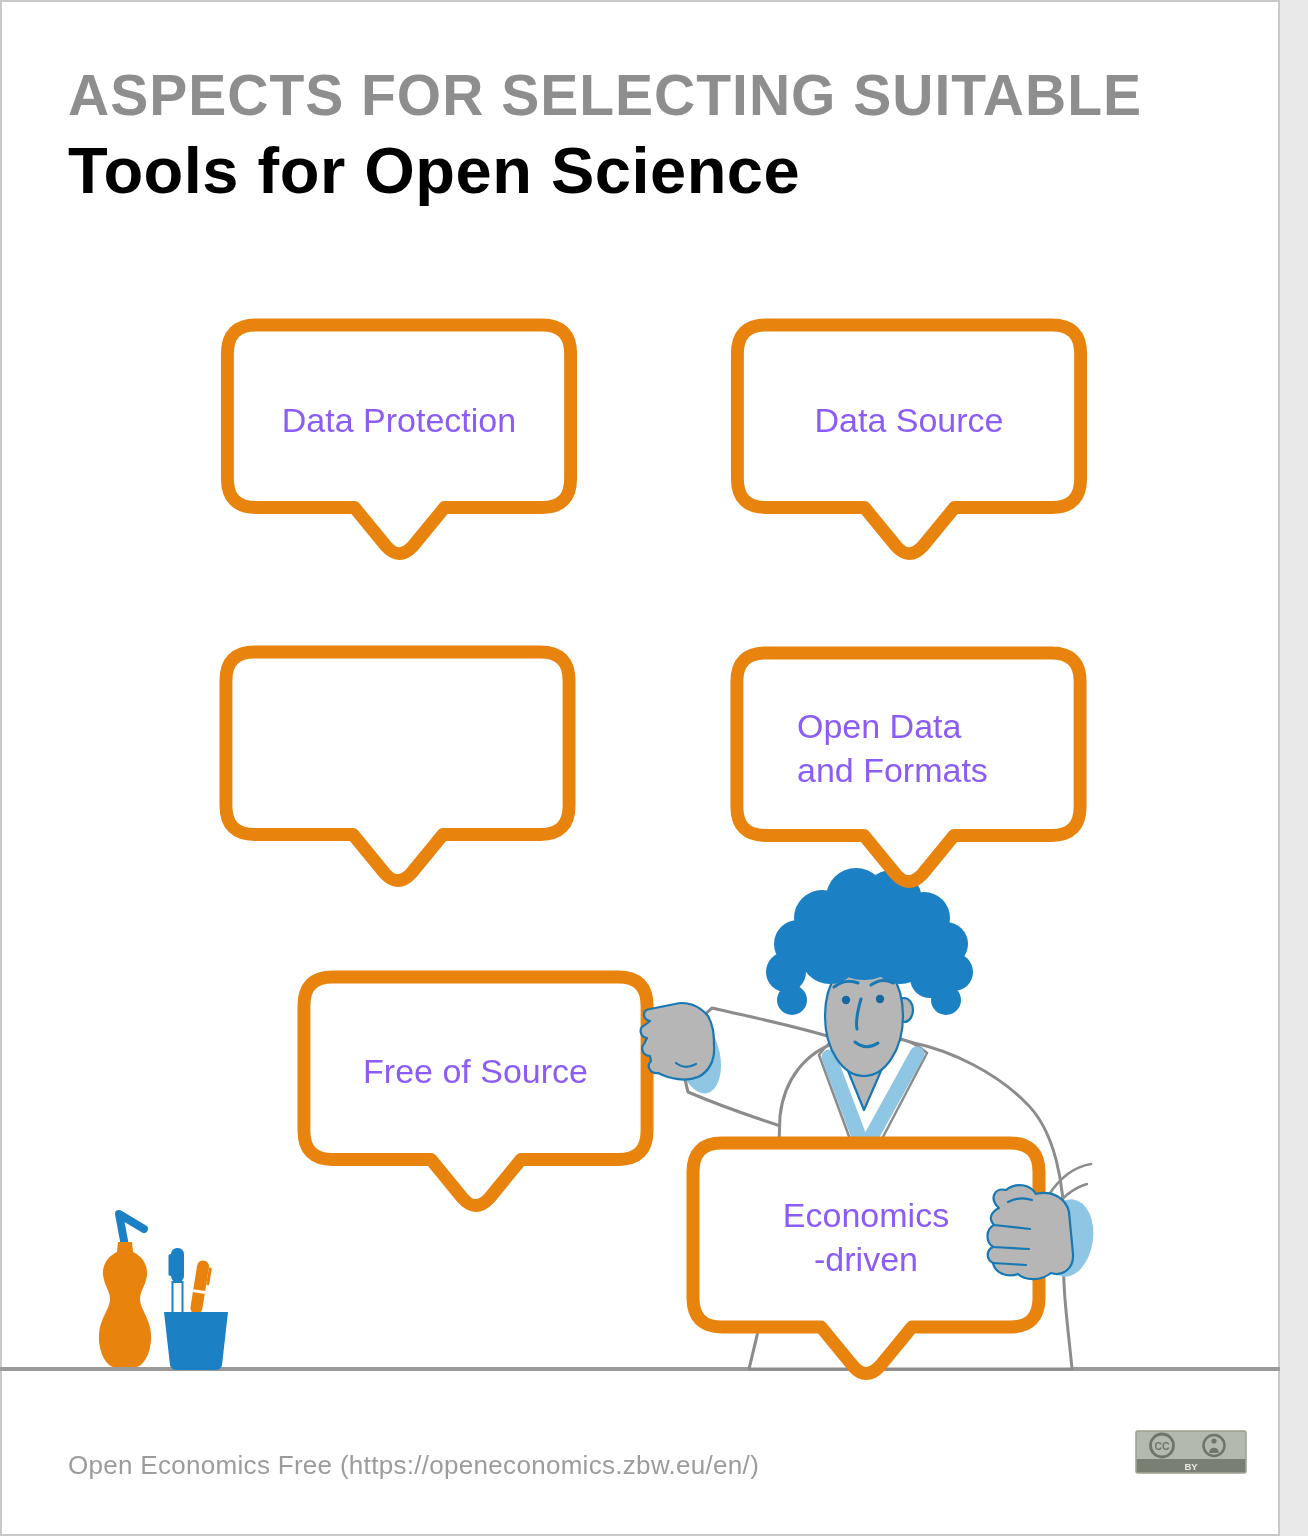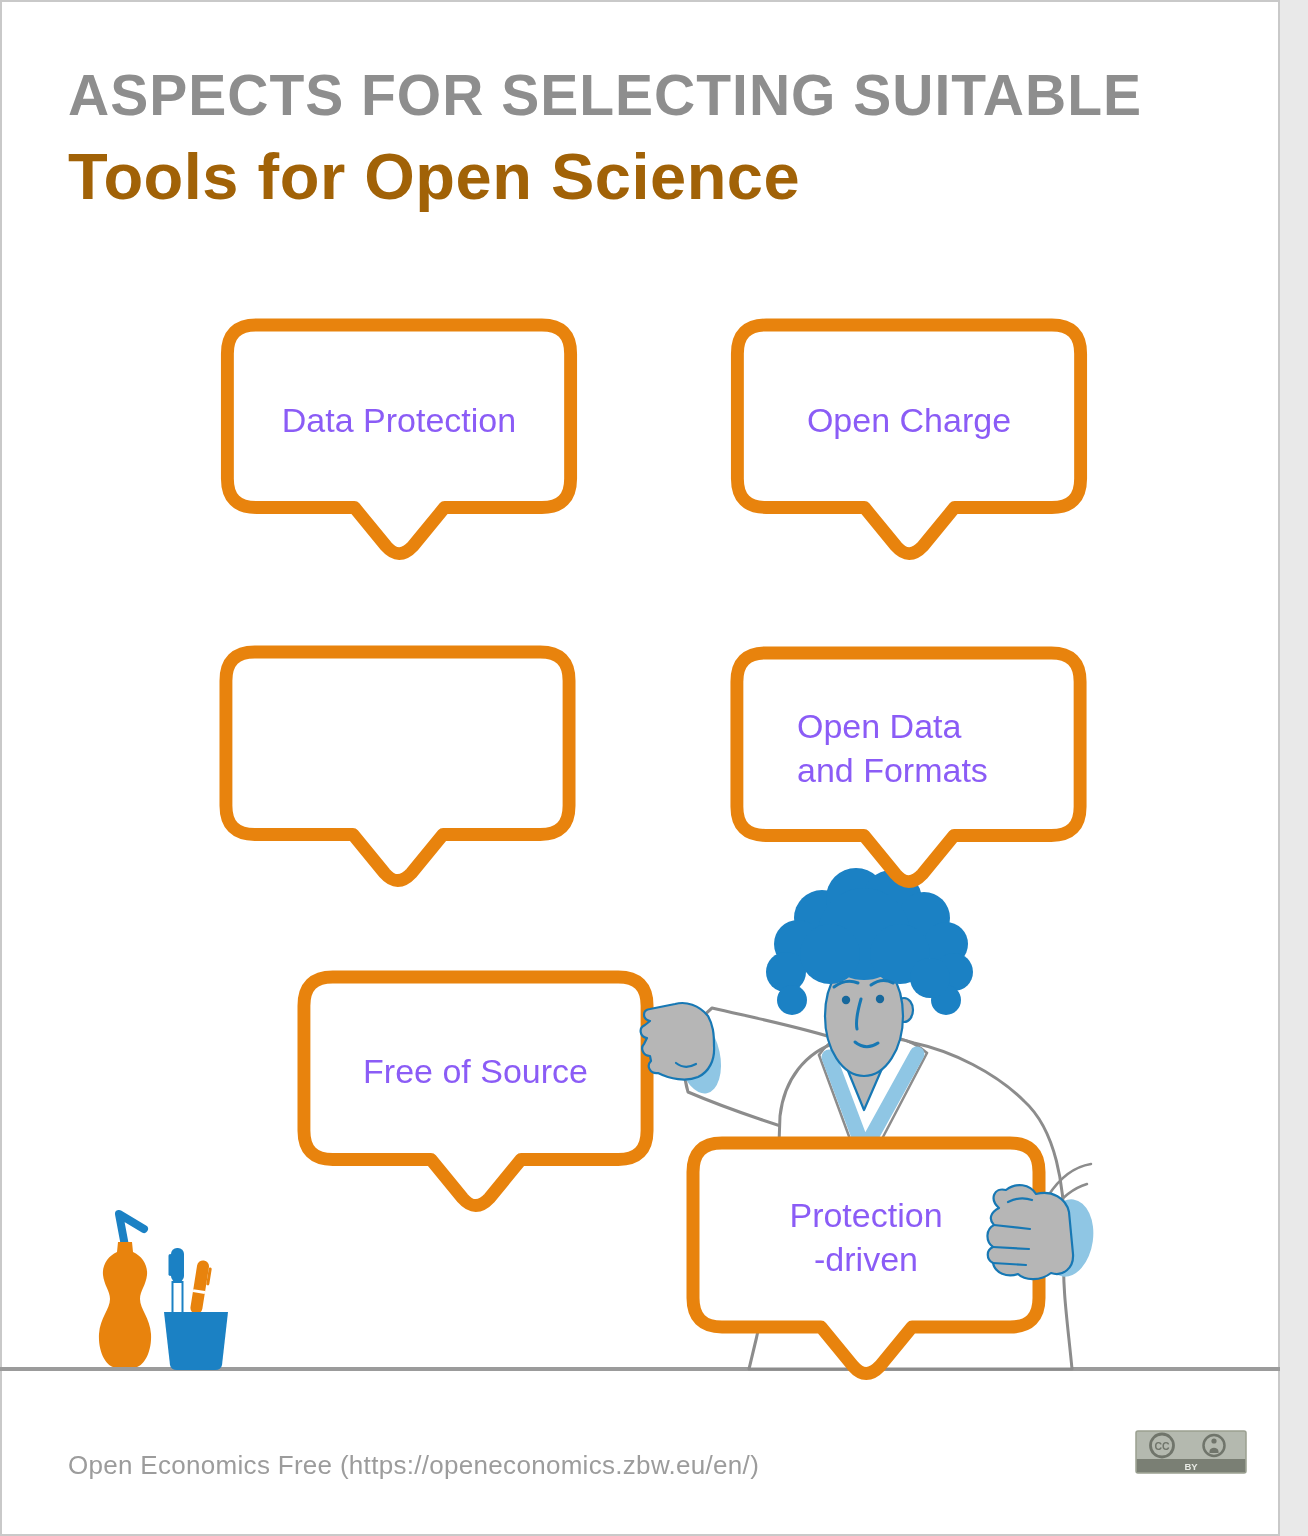--- a/index.html
+++ b/index.html
@@ -10,22 +10,22 @@
     box-shadow: inset 0 0 0 2px #c9c9c9;
     overflow:hidden;
     font-family:"Liberation Sans","DejaVu Sans",sans-serif;
   }
   .title-block{position:absolute;left:68px;top:66px;}
   .title-line1{
     font-size:57px;font-weight:700;color:#8E8E8E;
     letter-spacing:1px;line-height:1.05;white-space:nowrap;
   }
   .title-line2{
-    font-size:65px;font-weight:800;color:#a16207;
-    letter-spacing:0.5px;line-height:1.0;margin-top:18px;white-space:nowrap;
+    font-size:65px;font-weight:800;color:#000000;
+    letter-spacing:0.5px;line-height:1.0;margin-top:12px;white-space:nowrap;
   }
   .bubble{position:absolute;}
   .bubble svg{position:absolute;left:0;top:0;display:block;}
   .bubble-label{
     position:absolute;left:14px;right:14px;top:13px;height:178px;
     display:flex;align-items:center;justify-content:center;
     color:#8b5cf6;font-size:34px;line-height:1.3;
     text-align:center;white-space:pre-line;
   }
   .bubble-label.left-align{
@@ -128,21 +128,21 @@
     <svg width="358" height="246" viewBox="0 0 360 248">
       <path d="M 36 7 H 324 Q 353 7 353 36 V 162 Q 353 191 324 191 H 226 L 194 230 Q 180 245 167 230 L 135 191 H 36 Q 7 191 7 162 V 36 Q 7 7 36 7 Z" fill="#ffffff" stroke="#E8830D" stroke-width="13" stroke-linejoin="round"></path>
     </svg>
     <div class="bubble-label">Data Protection</div>
   </div>
 
   <div class="bubble z3" style="left:729px;top:318px;width:360px;height:246px;">
     <svg width="360" height="246" viewBox="0 0 360 248">
       <path d="M 36 7 H 324 Q 353 7 353 36 V 162 Q 353 191 324 191 H 226 L 194 230 Q 180 245 167 230 L 135 191 H 36 Q 7 191 7 162 V 36 Q 7 7 36 7 Z" fill="#ffffff" stroke="#E8830D" stroke-width="13" stroke-linejoin="round"></path>
     </svg>
-    <div class="bubble-label">Open Charge</div>
+    <div class="bubble-label">Data Source</div>
   </div>
 
   <div class="bubble z3" style="left:219px;top:644px;width:357px;height:248px;">
     <svg width="357" height="248" viewBox="0 0 360 248">
       <path d="M 36 7 H 324 Q 353 7 353 36 V 162 Q 353 191 324 191 H 226 L 194 230 Q 180 245 167 230 L 135 191 H 36 Q 7 191 7 162 V 36 Q 7 7 36 7 Z" fill="#ffffff" stroke="#E8830D" stroke-width="13" stroke-linejoin="round"></path>
     </svg>
   </div>
 
   <div class="bubble z3" style="left:727px;top:646px;width:363px;height:246px;">
     <svg width="363" height="246" viewBox="0 0 360 248">
@@ -156,21 +156,21 @@
     <svg width="357" height="248" viewBox="0 0 360 248">
       <path d="M 36 7 H 324 Q 353 7 353 36 V 162 Q 353 191 324 191 H 226 L 194 230 Q 180 245 167 230 L 135 191 H 36 Q 7 191 7 162 V 36 Q 7 7 36 7 Z" fill="#ffffff" stroke="#E8830D" stroke-width="13" stroke-linejoin="round"></path>
     </svg>
     <div class="bubble-label">Free of Source</div>
   </div>
 
   <div class="bubble z3" style="left:686px;top:1135px;width:360px;height:250px;">
     <svg width="360" height="250" viewBox="0 0 360 248">
       <path d="M 36 7 H 324 Q 353 7 353 36 V 162 Q 353 191 324 191 H 226 L 194 230 Q 180 245 167 230 L 135 191 H 36 Q 7 191 7 162 V 36 Q 7 7 36 7 Z" fill="#ffffff" stroke="#E8830D" stroke-width="13" stroke-linejoin="round"></path>
     </svg>
-    <div class="bubble-label">Protection
+    <div class="bubble-label">Economics
 -driven</div>
   </div>
 
   <svg class="abs z4" style="left:600px;top:858px;pointer-events:none;" width="530" height="515" viewBox="0 0 530 515">
     <g stroke-linecap="round" stroke-linejoin="round">
 
       <ellipse cx="99" cy="198" rx="21" ry="38" fill="#8FC6E4" transform="rotate(-12 99 198)"></ellipse>
       <path d="M 108,158 C 99,147 86,143 75,146 L 50,151 C 42,152 42,161 50,163 L 45,167 C 38,170 40,179 47,180 L 44,186 C 40,190 43,198 50,198 L 51,203 C 46,208 50,216 58,215 C 70,221 86,224 98,219 C 109,214 115,202 114,188 C 114,175 113,167 108,158 Z" fill="#B6B6B6" stroke="#1778B4" stroke-width="2.2"></path>
       <path d="M 96,206 Q 85,212 76,205" fill="none" stroke="#1778B4" stroke-width="2.2"></path>
 

